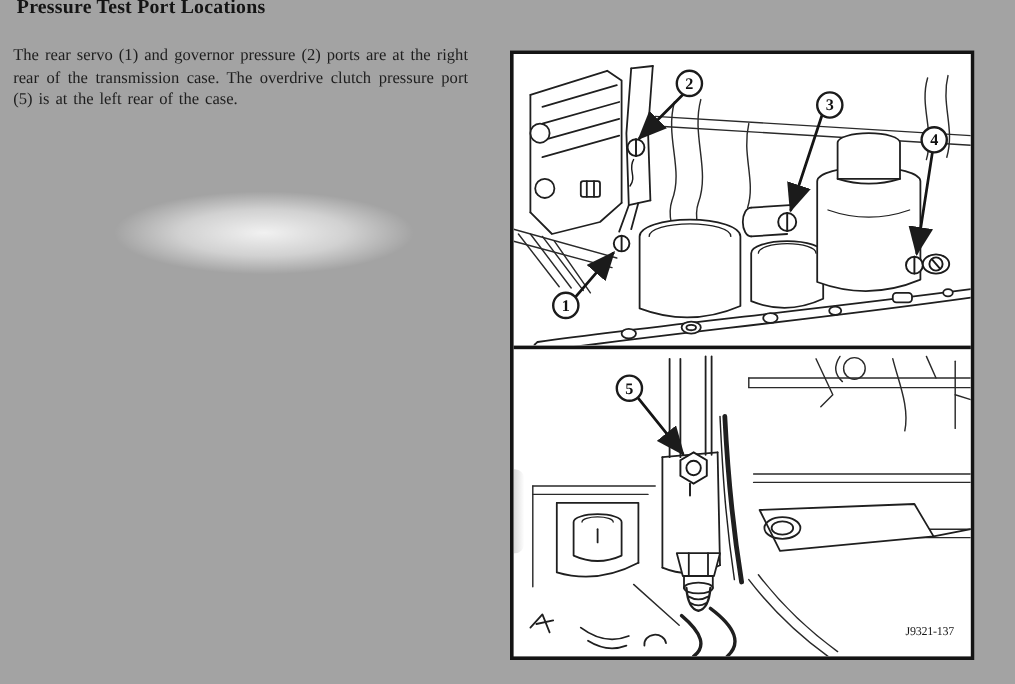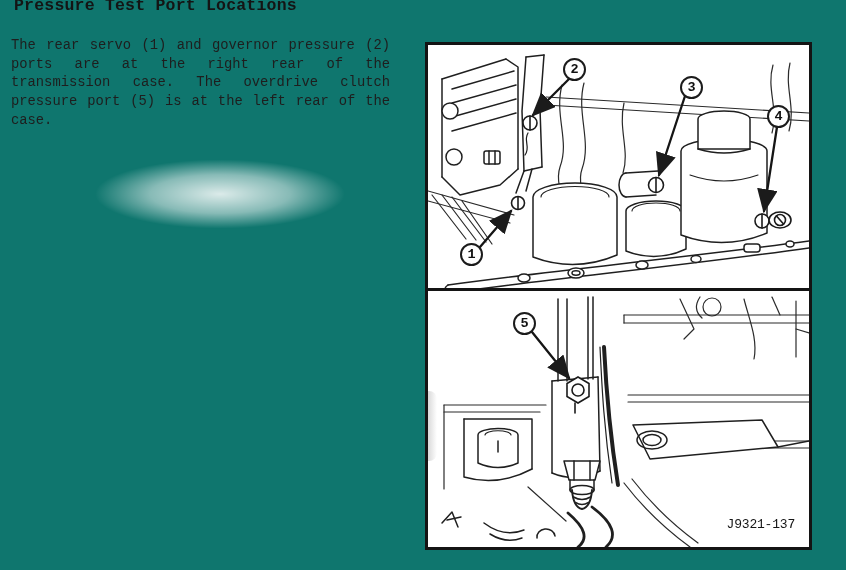--- a/index.html
+++ b/index.html
@@ -1,18 +1,18 @@
 <!DOCTYPE html>
 <html><head>
 <meta charset="utf-8">
 <style>
   html,body { margin:0; padding:0; background:#ffffff; }
   .page {
-    position:relative; width:846px; height:570px; background:#0f766e;
-    font-family:Liberation Mono, monospace; color:#1c1c1c; overflow:hidden;
+    position:relative; width:846px; height:570px; background:#a3a3a3;
+    font-family:Liberation Serif, serif; color:#1c1c1c; overflow:hidden;
   }
   .doc-heading {
     position:absolute; left:14px; top:-4px; margin:0;
     font-size:16.5px; font-weight:700; letter-spacing:.2px; color:#141414;
   }
   .text-col { position:absolute; left:11px; top:37px; width:379px; }
   .text-col p {
     margin:0 0 6.5px 0; font-size:13.8px; line-height:18.7px;
     text-align:justify; color:#1e1e1e; word-spacing:1.5px;
     hyphens:manual; -webkit-hyphens:manual;
@@ -27,21 +27,21 @@
   .panel-bottom { height:256px; }
   .panel svg { position:absolute; left:0; top:0; }
   .callout {
     position:absolute; width:23px; height:23px; box-sizing:border-box;
     border:2px solid #1b1b1b; border-radius:50%; background:#fff;
     display:flex; align-items:center; justify-content:center;
     font-size:13.5px; font-weight:700; color:#111; z-index:3;
   }
   .figure-code {
     position:absolute; right:14px; bottom:15px;
-    font-size:13px; letter-spacing:-0.2px; color:#161616; z-index:3;
+    font-size:10px; letter-spacing:-0.2px; color:#161616; z-index:3;
   }
   .fade-overlay {
     position:absolute; left:60px; top:148px; width:320px; height:92px;
     background:radial-gradient(ellipse 52% 50% at 50% 50%,
       rgba(255,255,255,.85) 0%, rgba(255,255,255,.5) 42%, rgba(255,255,255,0) 75%);
     pointer-events:none; z-index:5;
   }
   .wm-sliver {
     position:absolute; left:0; top:100px; width:9px; height:70px;
     background:linear-gradient(90deg, rgba(130,130,130,.3), rgba(130,130,130,0));

